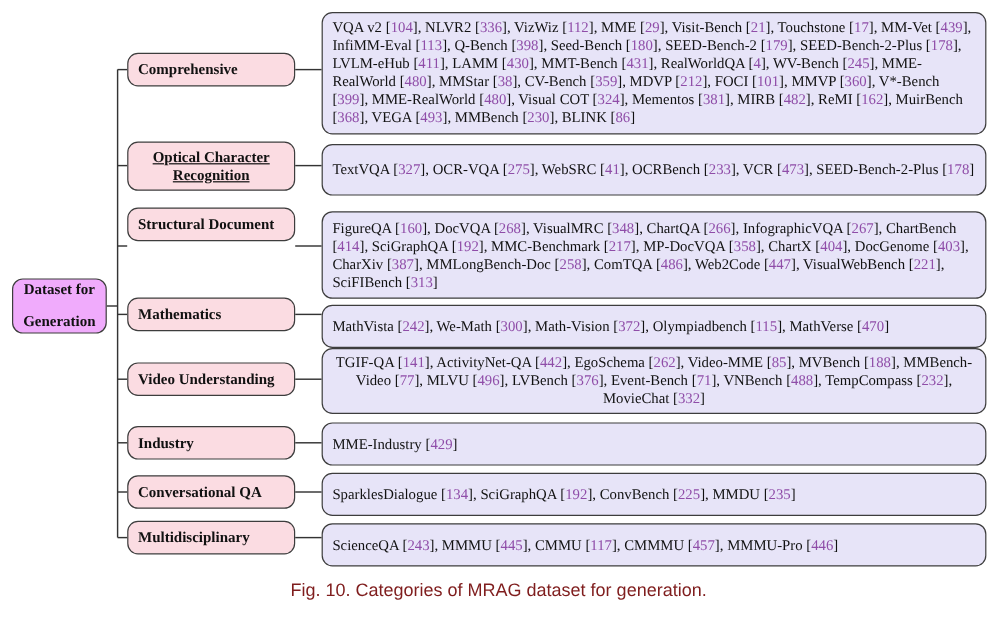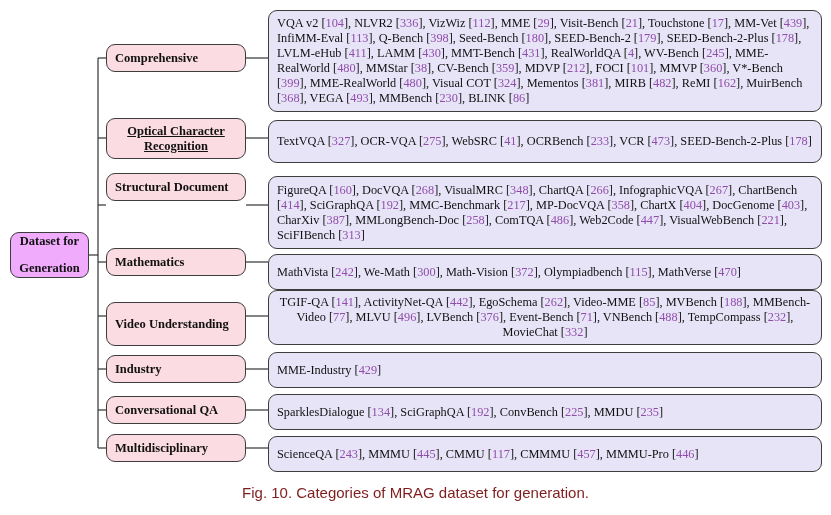--- a/index.html
+++ b/index.html
@@ -73,21 +73,21 @@
   </div>
   <div class="node cat-box center" style="top:118px;height:41px;">
     <span>Optical Character Recognition</span>
   </div>
   <div class="node cat-box" style="top:173px;height:28px;align-items:center;">
     <span>Structural Document</span>
   </div>
   <div class="node cat-box" style="top:248px;height:28px;">
     <span>Mathematics</span>
   </div>
-  <div class="node cat-box" style="top:302px;height:44px;">
+  <div class="node cat-box" style="top:302px;height:28px;">
     <span>Video Understanding</span>
   </div>
   <div class="node cat-box" style="top:355px;height:28px;">
     <span>Industry</span>
   </div>
   <div class="node cat-box" style="top:396px;height:28px;">
     <span>Conversational QA</span>
   </div>
   <div class="node cat-box" style="top:434px;height:28px;">
     <span>Multidisciplinary</span>

